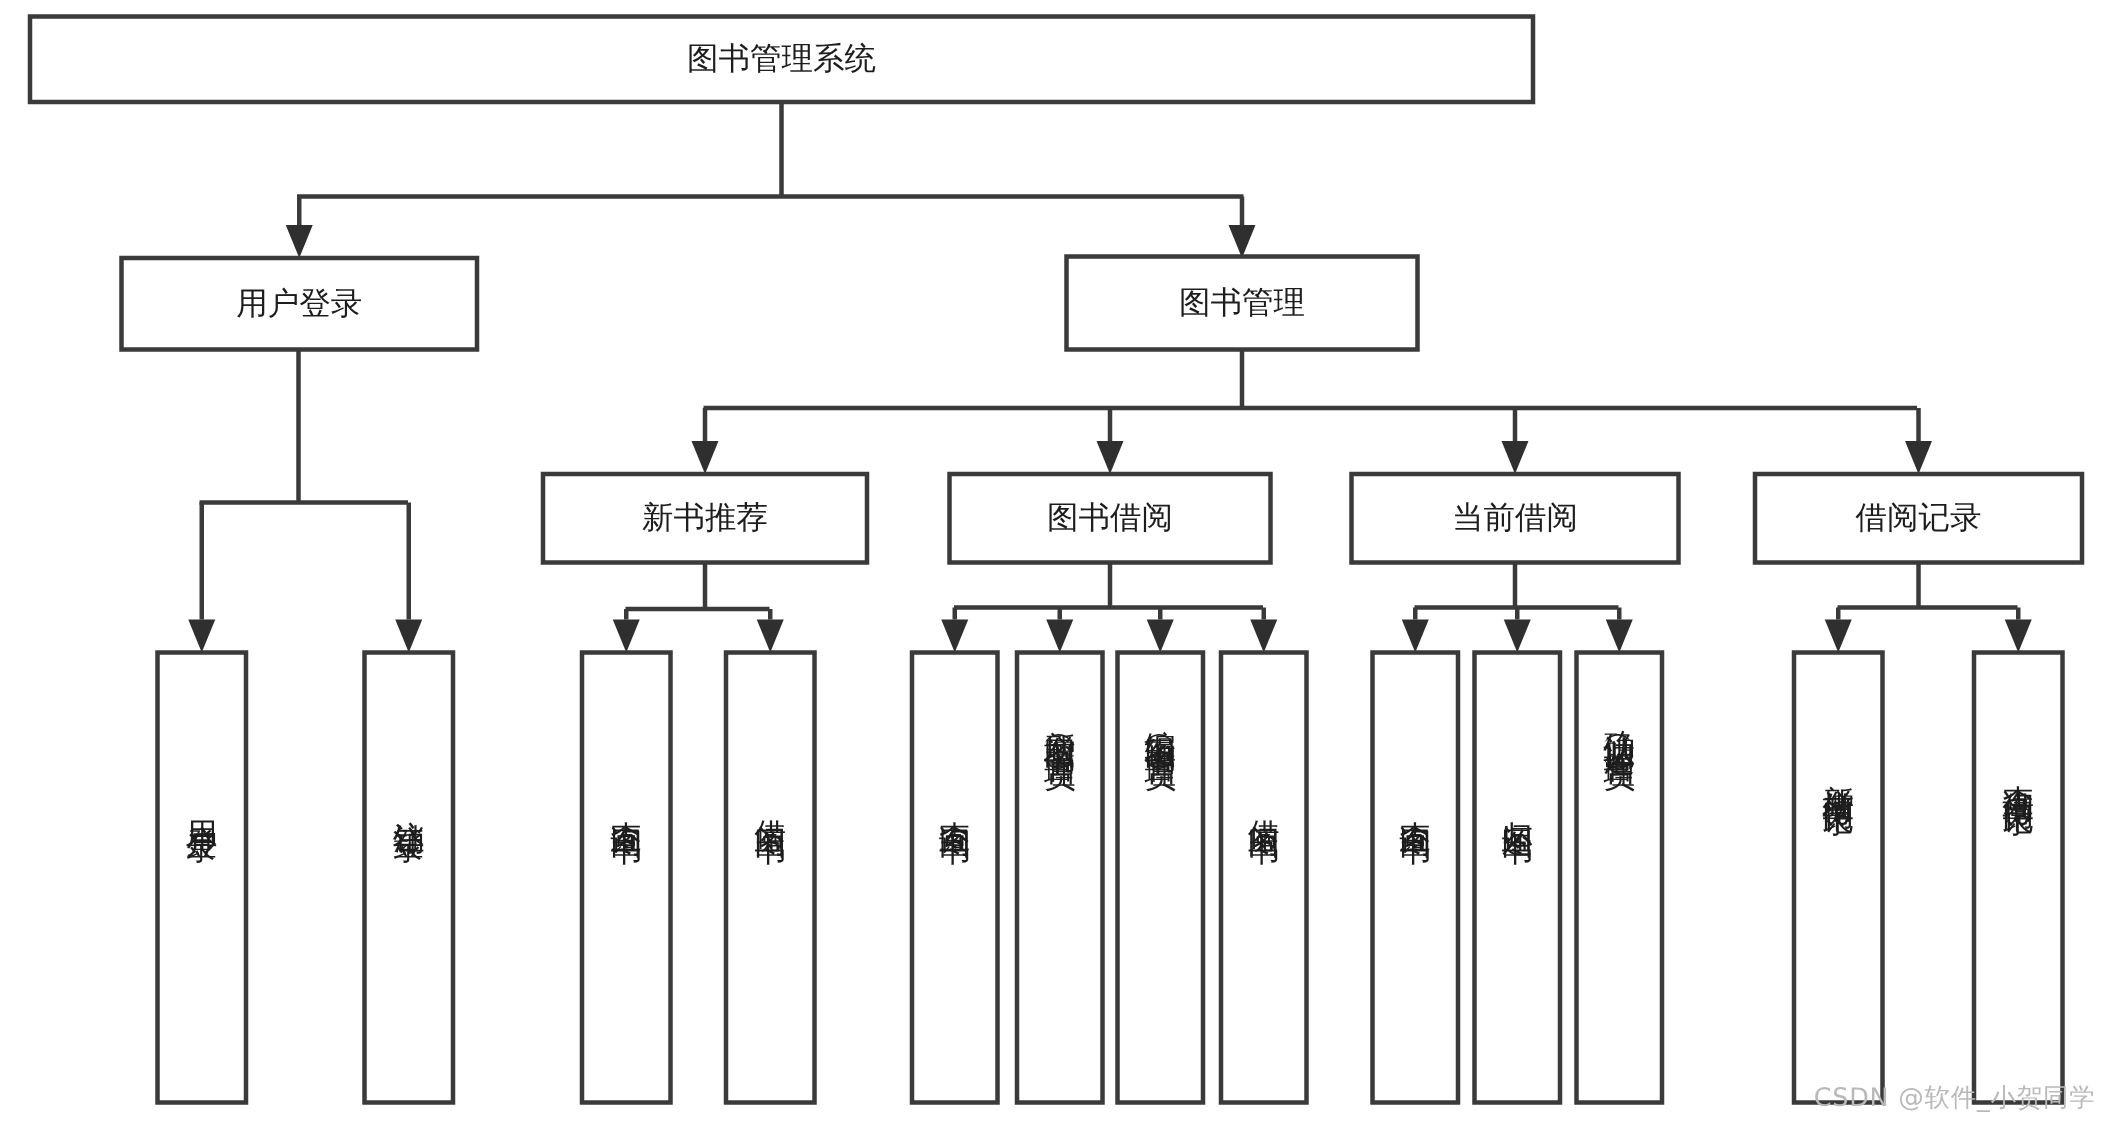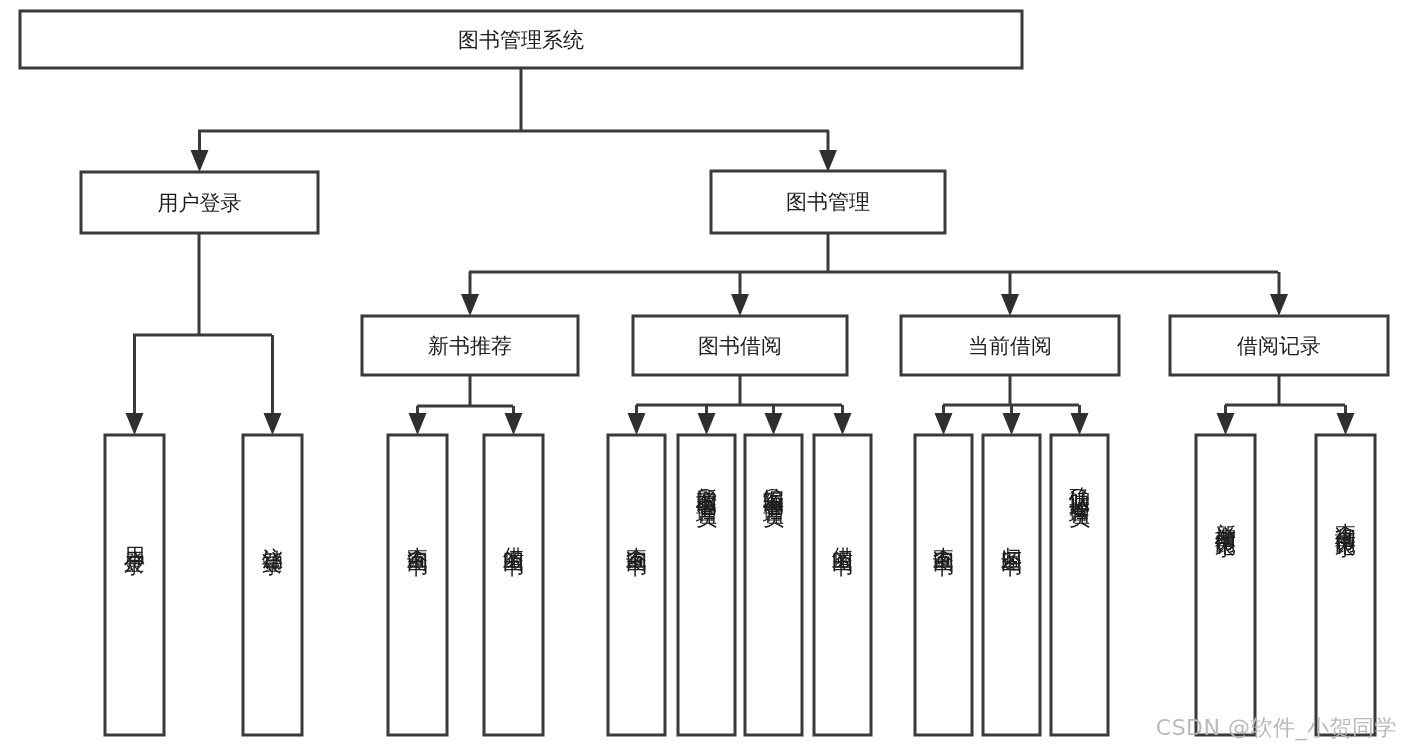--- a/index.html
+++ b/index.html
@@ -65,21 +65,21 @@
     line-height: 1.05;
     color: #1d1d1d;
     letter-spacing: 3px;
     white-space: nowrap;
   }
   .watermark {
     position: absolute;
     right: 8px;
     bottom: 4px;
     font-family: "DejaVu Sans", "Liberation Sans", sans-serif;
-    font-size: 22px;
+    font-size: 17px;
     color: #b9b9b9;
     letter-spacing: 0.5px;
     user-select: none;
     white-space: nowrap;
   }
 </style>
 </head>
 <body>
 
 <div id="diagram-root">

